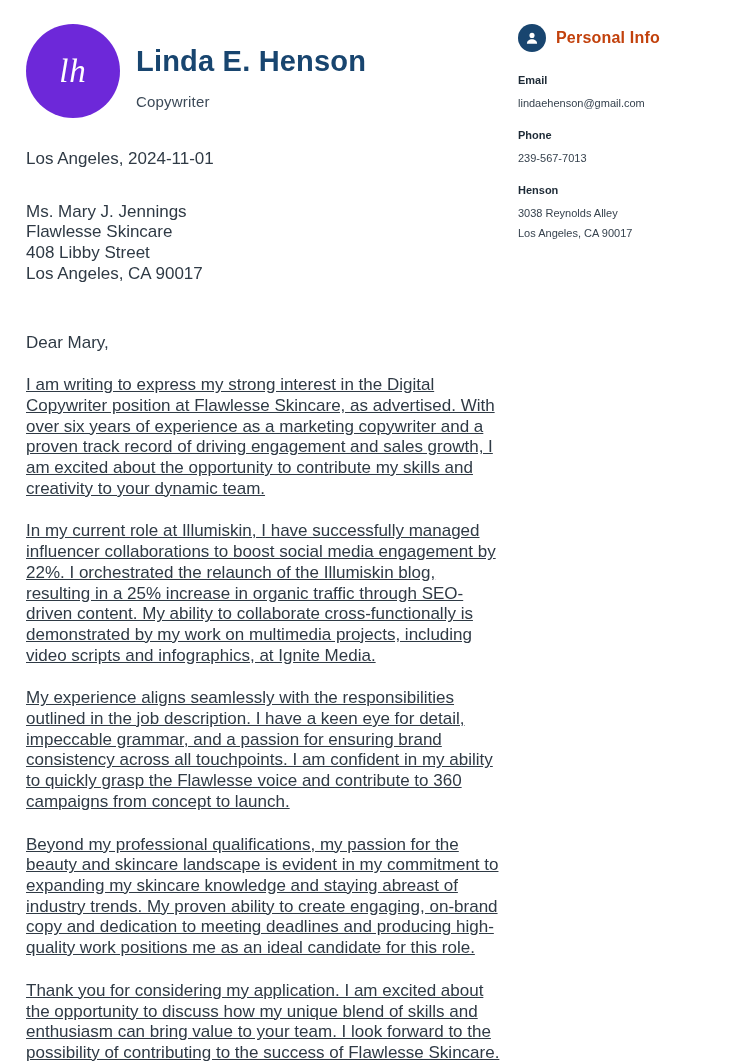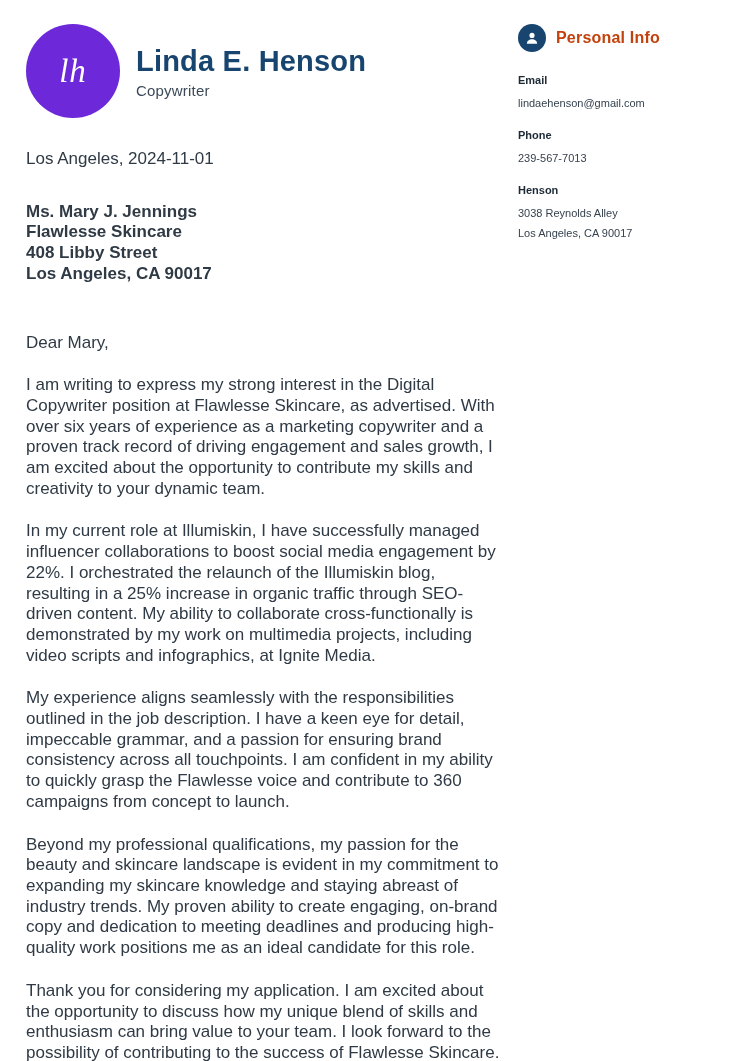--- a/index.html
+++ b/index.html
@@ -58,47 +58,47 @@
     font-size: 29px;
     font-weight: bold;
     color: #18456f;
     letter-spacing: 0.2px;
     line-height: 1.1;
     margin: 0;
   }
   .job-title {
     font-size: 15px;
     color: #3c4a58;
-    margin-top: 4px;
+    margin-top: 15px;
     letter-spacing: 0.2px;
   }
 
   
   .letter {
     position: absolute;
     left: 26px;
     top: 149px;
     width: 478px;
     font-size: 17px;
     line-height: 20.7px;
     color: #2f3a45;
   }
   .letter .date {
     margin-bottom: 32px;
   }
   .recipient div {
     line-height: 20.7px;
-    font-weight: bold;
   }
   .salutation {
     margin-top: 48px;
   }
   .body-para {
     margin-top: 22px;
     text-align: left;
+    text-decoration: underline;
   }
   .signoff {
     margin-top: 32px;
   }
   .signoff div + div {
     margin-top: 4px;
   }
 
   
   .sidebar {

